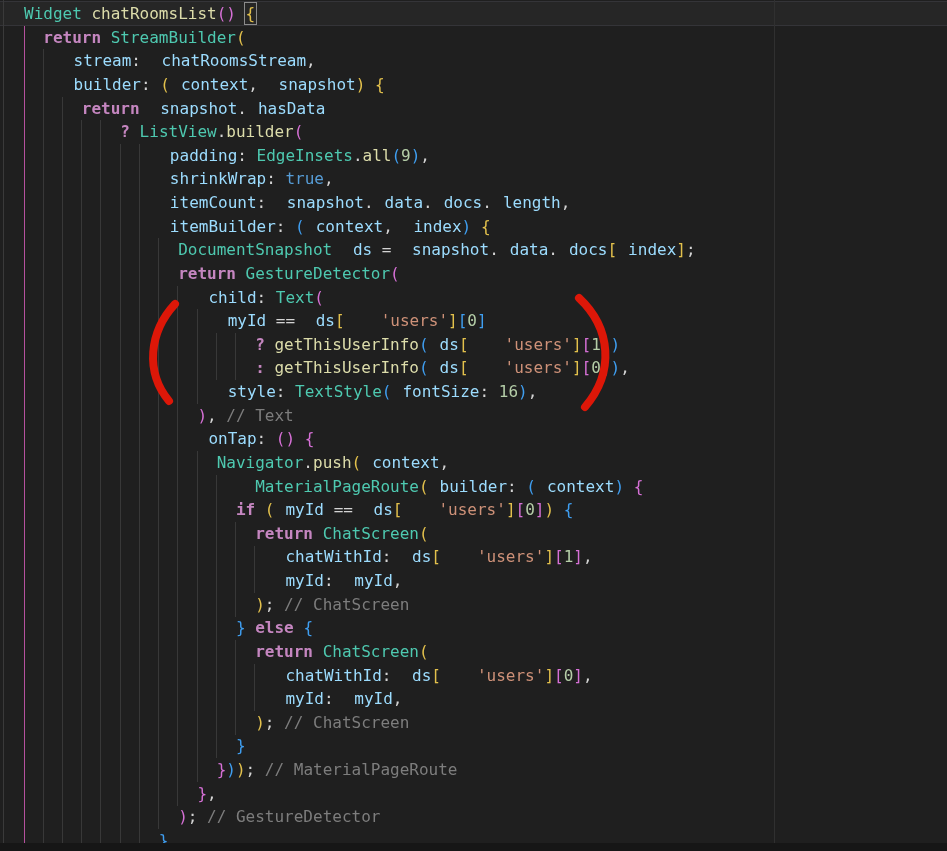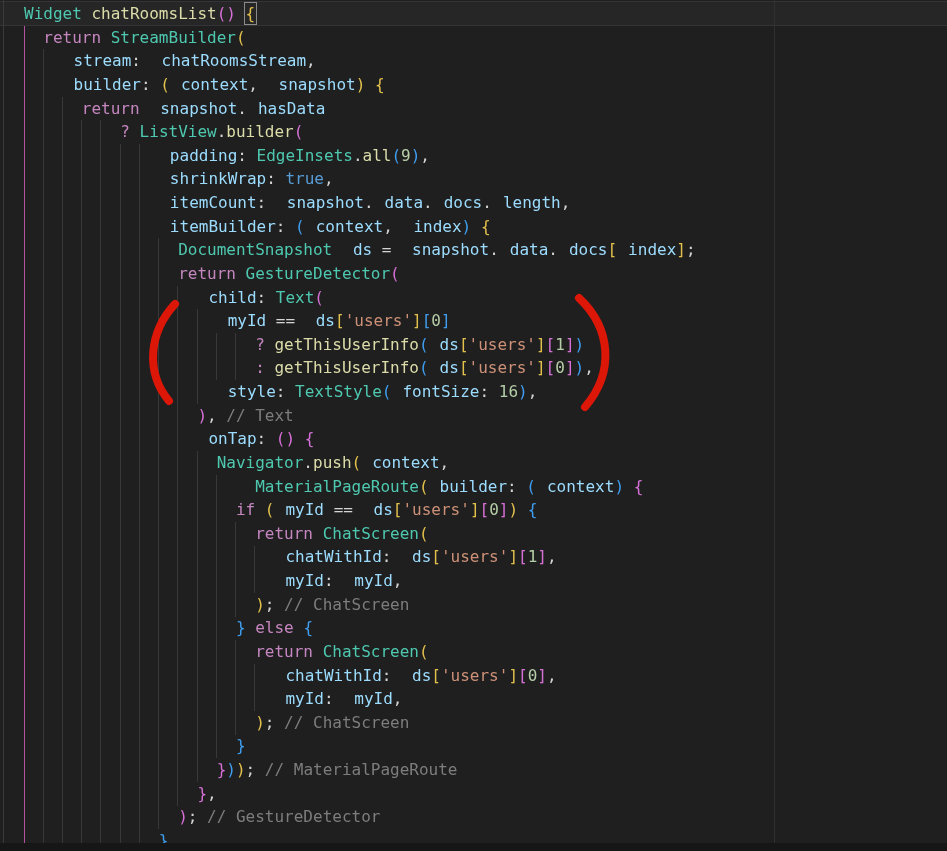--- a/index.html
+++ b/index.html
@@ -21,26 +21,26 @@
   .guide{position:absolute;width:1px;background:#383838;}
   .guide.active{background:var(--activeGuide,#b5519e);}
   .guide.edge{background:#3a3a3a;}
   #ruler{position:absolute;top:0;width:1px;height:851px;background:#303030;}
   #code{
     position:absolute;left:24px;top:2px;
     line-height:23.64px;white-space:pre;
   }
   .line{height:23.64px;}
   .tok-p{color:var(--p);}
-  .tok-k{color:var(--k);}
+  .tok-k{color:var(--k);font-weight:bold;}
   .tok-t{color:var(--t);}
   .tok-f{color:var(--f);}
   .tok-v{color:var(--v);margin-left:11px;}
   .tok-n{color:var(--n);}
-  .tok-s{color:var(--s);}
+  .tok-s{color:var(--s);margin-left:36px;}
   .tok-b{color:var(--b);}
   .tok-c{color:var(--c);}
   .tok-g{color:var(--g);}
   .tok-m{color:var(--m);}
   .tok-u{color:var(--u);}
   .tok-x{color:var(--g);outline:1px solid #8b8b8b;outline-offset:1px;}
   #annotations{position:absolute;left:0;top:0;pointer-events:none;}
 </style>
 </head>
 <body>

